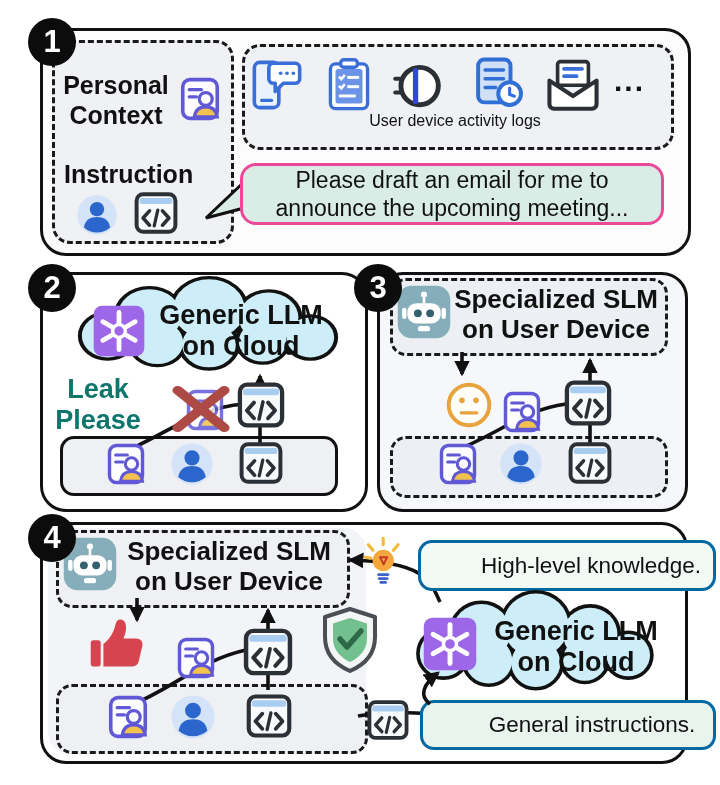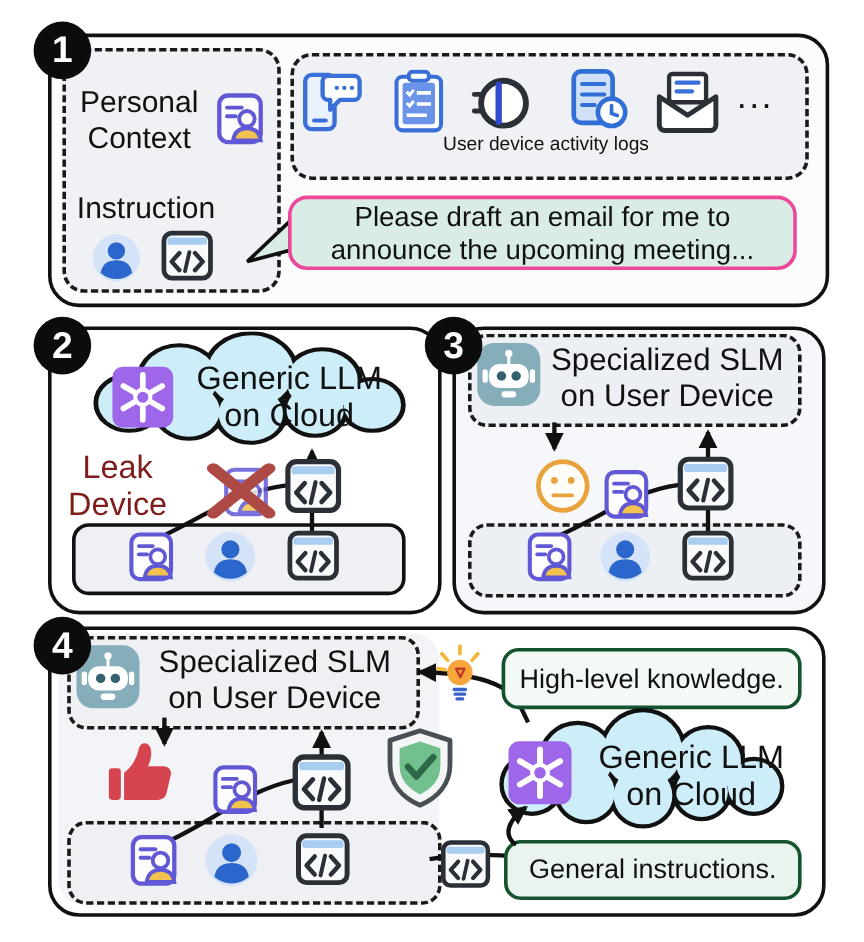--- a/index.html
+++ b/index.html
@@ -6,26 +6,26 @@
   #canvas{position:relative;width:720px;height:785px;background:#fff;overflow:hidden;
           font-family:"Liberation Sans","DejaVu Sans",sans-serif;color:#111;}
   .panel{position:absolute;border:3.5px solid #111;border-radius:26px;background:#fff;z-index:0;}
   .bgbox{position:absolute;z-index:1;}
   .dash{border:3px dashed #1a1a1a;border-radius:18px;background:#eff1f4;}
   .content{position:absolute;z-index:3;}
   svg.lines{position:absolute;left:0;top:0;z-index:2;pointer-events:none;}
   svg.over{position:absolute;left:0;top:0;z-index:4;pointer-events:none;}
   .badge{position:absolute;width:48px;height:48px;border-radius:50%;background:#0c0c0c;color:#fff;
          font-weight:700;font-size:31px;display:flex;align-items:center;justify-content:center;z-index:5;}
-  .bold{font-weight:400;}
-  .red{color:#7f1d1d;}
+  .bold{font-weight:700;}
+  .red{color:#0f766e;}
   .ctr{text-align:center;}
   .line{display:block;white-space:nowrap;}
-  .notebox{position:absolute;z-index:3;border:3px solid #14532d;border-radius:14px;
-           display:flex;align-items:center;justify-content:center;font-size:22.5px;}
+  .notebox{position:absolute;z-index:3;border:3px solid #0369a1;border-radius:14px;
+           display:flex;align-items:center;justify-content:center;font-size:22.5px;padding-left:48px;}
   .ic{position:absolute;z-index:3;}
 </style>
 </head>
 <body>
 
 <div id="canvas">
 
   <svg width="0" height="0" style="position:absolute">
     <defs>
       <marker id="ah" viewBox="0 0 10 10" refX="8.5" refY="5" markerWidth="4.4" markerHeight="4.4" orient="auto-start-reverse">
@@ -250,21 +250,21 @@
     </svg>
   <svg class="ic" style="left:92px;top:304px;width:54px;height:54px">
       <use href="#i-openai"></use>
     </svg>
   <div class="content bold ctr" style="left:152px;top:300px;width:178px;font-size:27px;line-height:31px">
     <span class="line">Generic LLM</span>
     <span class="line">on Cloud</span>
   </div>
   <div class="content bold ctr red" style="left:42px;top:374px;width:112px;font-size:27px;line-height:31px">
     <span class="line">Leak</span>
-    <span class="line">Device</span>
+    <span class="line">Please</span>
   </div>
   <svg class="ic" style="left:183px;top:388px;width:44px;height:44px;opacity:.85">
       <use href="#i-idcard"></use>
     </svg>
   <svg class="ic" style="left:170px;top:384px;width:62px;height:50px" viewBox="0 0 64 64" preserveAspectRatio="none">
       <use href="#i-redx"></use>
     </svg>
   <svg class="ic" style="left:236px;top:380px;width:50px;height:50px">
       <use href="#i-codewin"></use>
     </svg>

